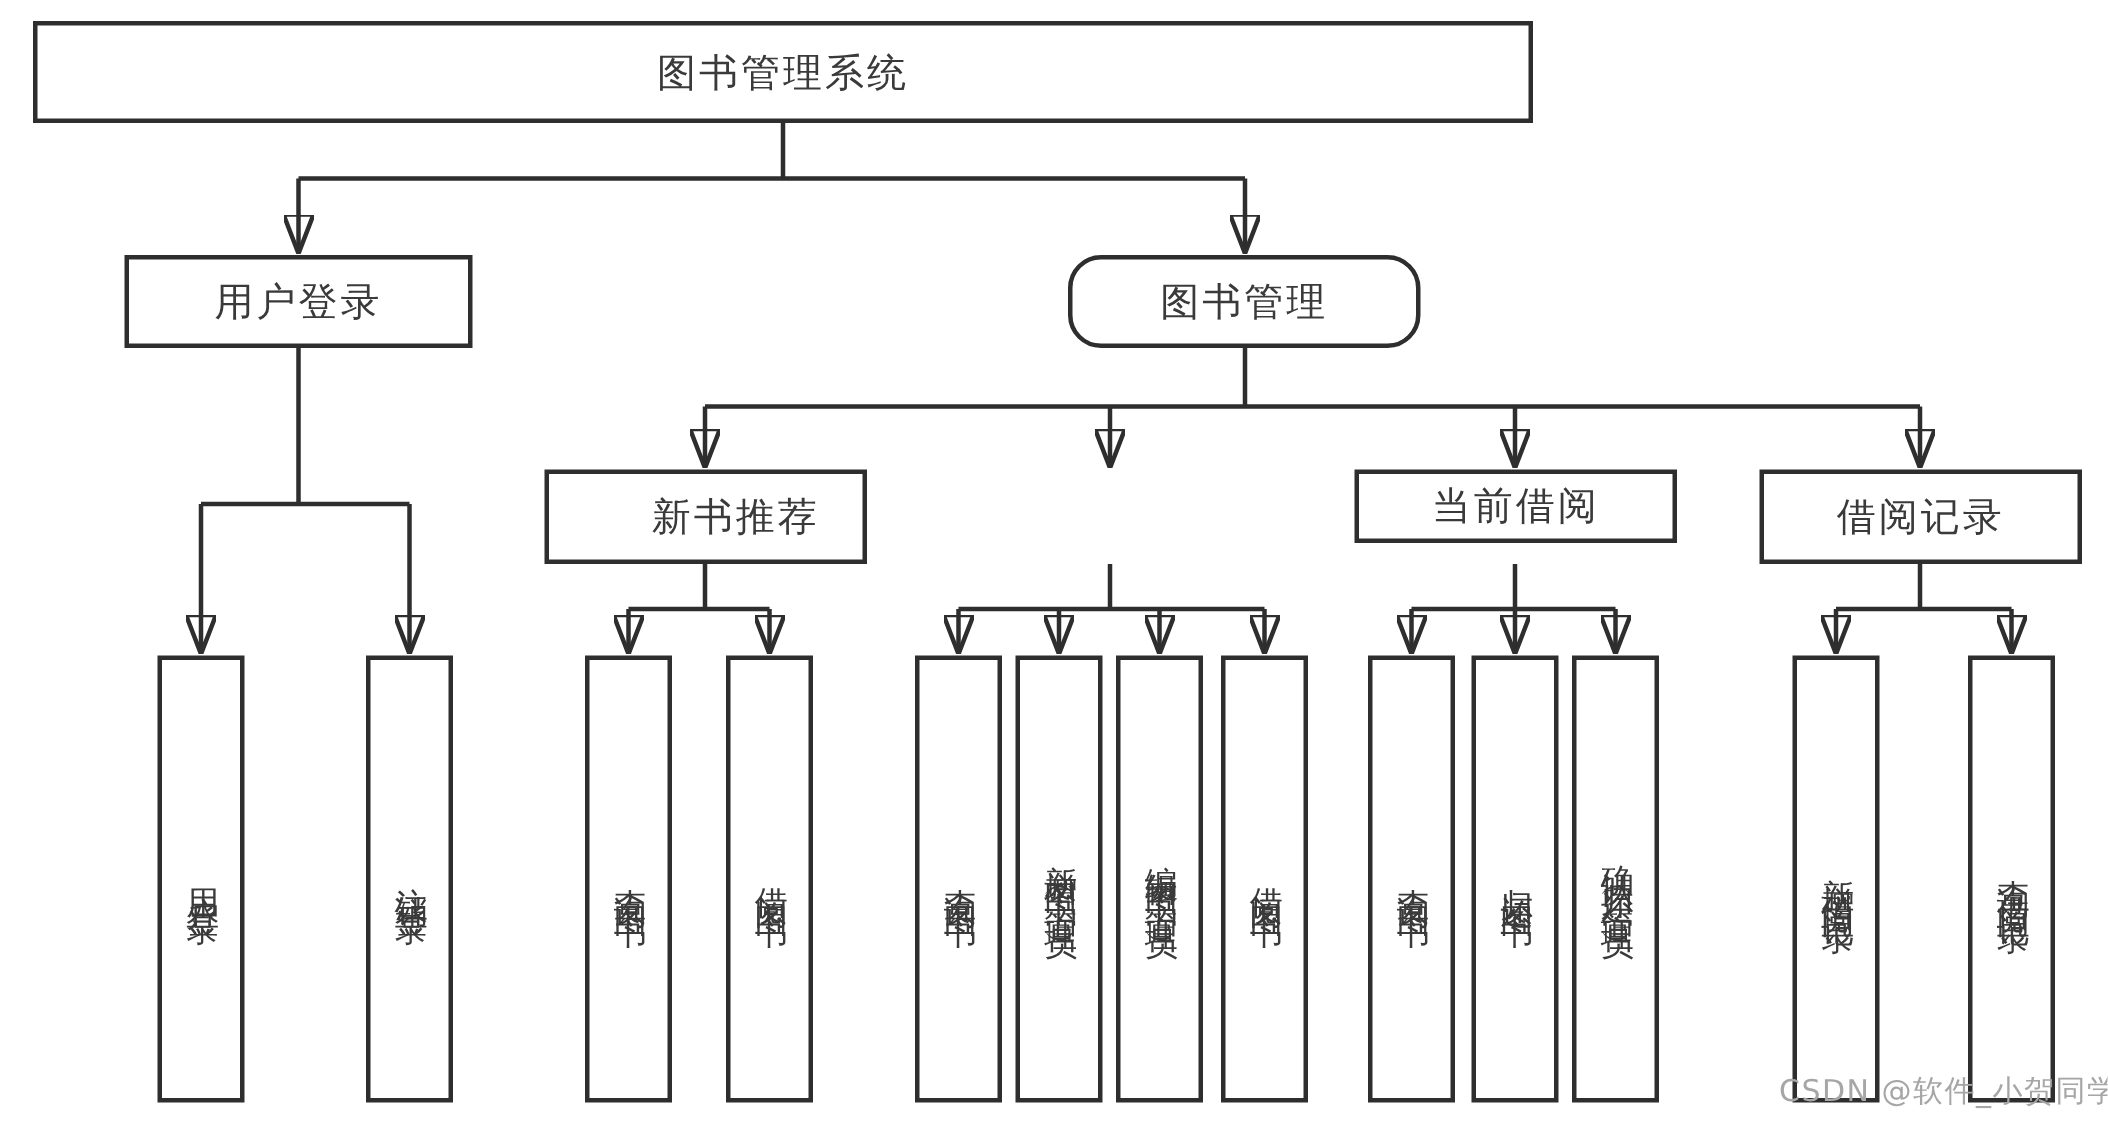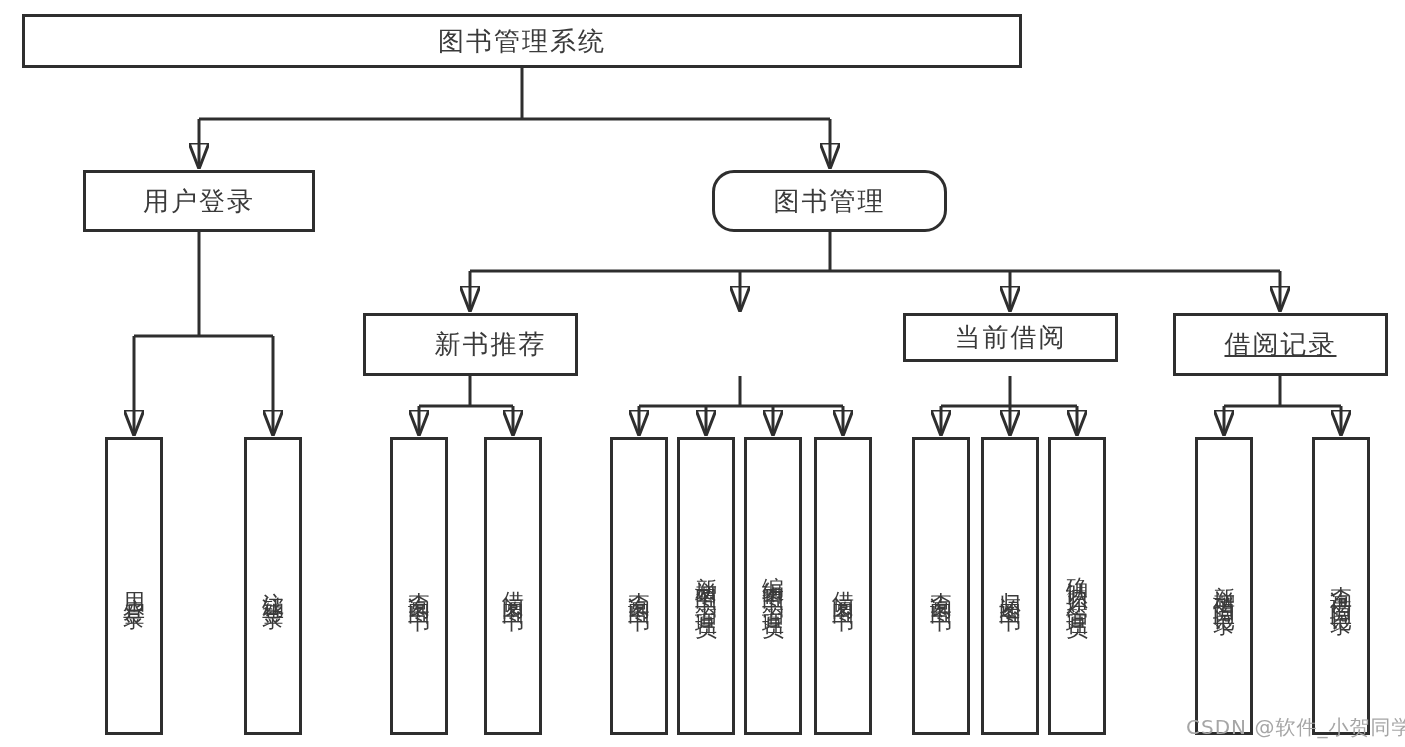--- a/index.html
+++ b/index.html
@@ -106,38 +106,38 @@
     <path d="M843 406 V434" marker-end="url(#ah)"></path>
 
     <path d="M941 406 V434" marker-end="url(#ah)"></path>
     <path d="M1010 406 V434" marker-end="url(#ah)"></path>
     <path d="M1077 406 V434" marker-end="url(#ah)"></path>
 
     <path d="M1224 406 V434" marker-end="url(#ah)"></path>
     <path d="M1341 406 V434" marker-end="url(#ah)"></path>
   </svg>
 
-  <div class="node hbox" style="left:22px; top:14px; width:1000px; height:54px;">
+  <div class="node hbox" style="left:22px; top:14px; width:1000px; height:68px;">
     <span>图书管理系统</span>
   </div>
 
   <div class="node hbox" style="left:83px; top:170px; width:232px; height:62px;">
     <span>用户登录</span>
   </div>
   <div class="node hbox" style="left:712px; top:170px; width:235px; height:62px;border-radius:22px;">
     <span>图书管理</span>
   </div>
 
   <div class="node hbox" style="left:363px; top:313px; width:215px; height:63px;padding-left:40px;">
     <span>新书推荐</span>
   </div>
   <div class="node hbox" style="left:903px; top:313px; width:215px; height:49px;">
     <span>当前借阅</span>
   </div>
-  <div class="node hbox" style="left:1173px; top:313px; width:215px; height:63px;text-decoration:underline;">
+  <div class="node hbox" style="left:1173px; top:313px; width:215px; height:63px;">
     <span>借阅记录</span>
   </div>
 
   <div class="node vbox" style="left:105px; top:437px; width:58px; height:298px;">
     <span class="vtext">用户登录</span>
   </div>
   <div class="node vbox" style="left:244px; top:437px; width:58px; height:298px;">
     <span class="vtext">注销登录</span>
   </div>
 

